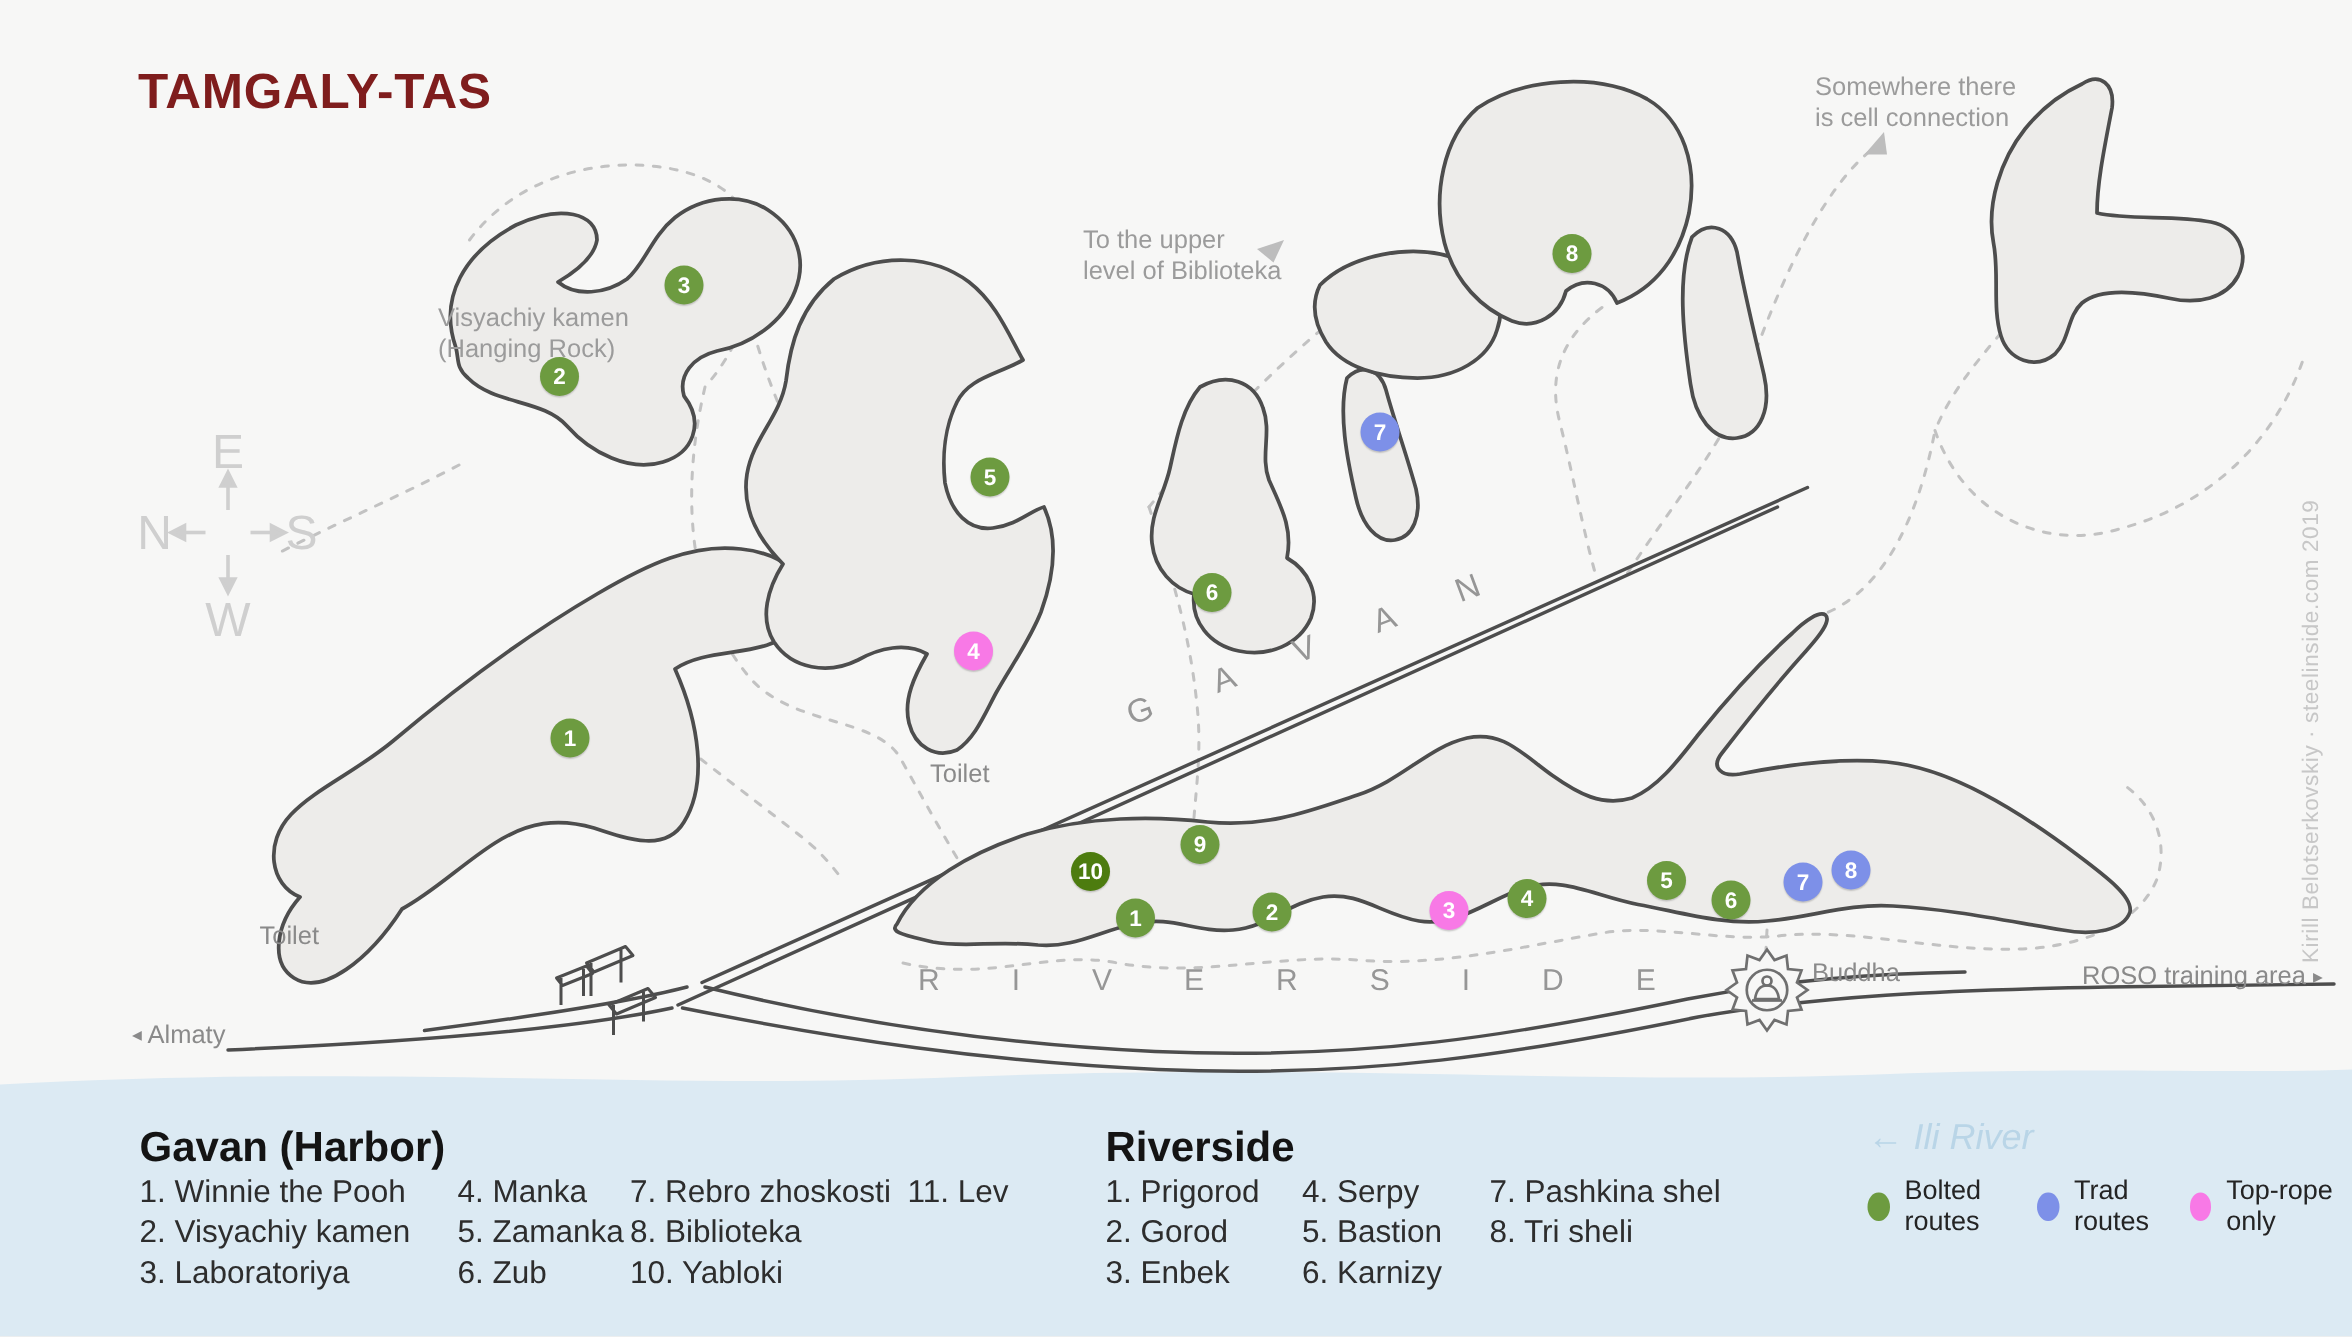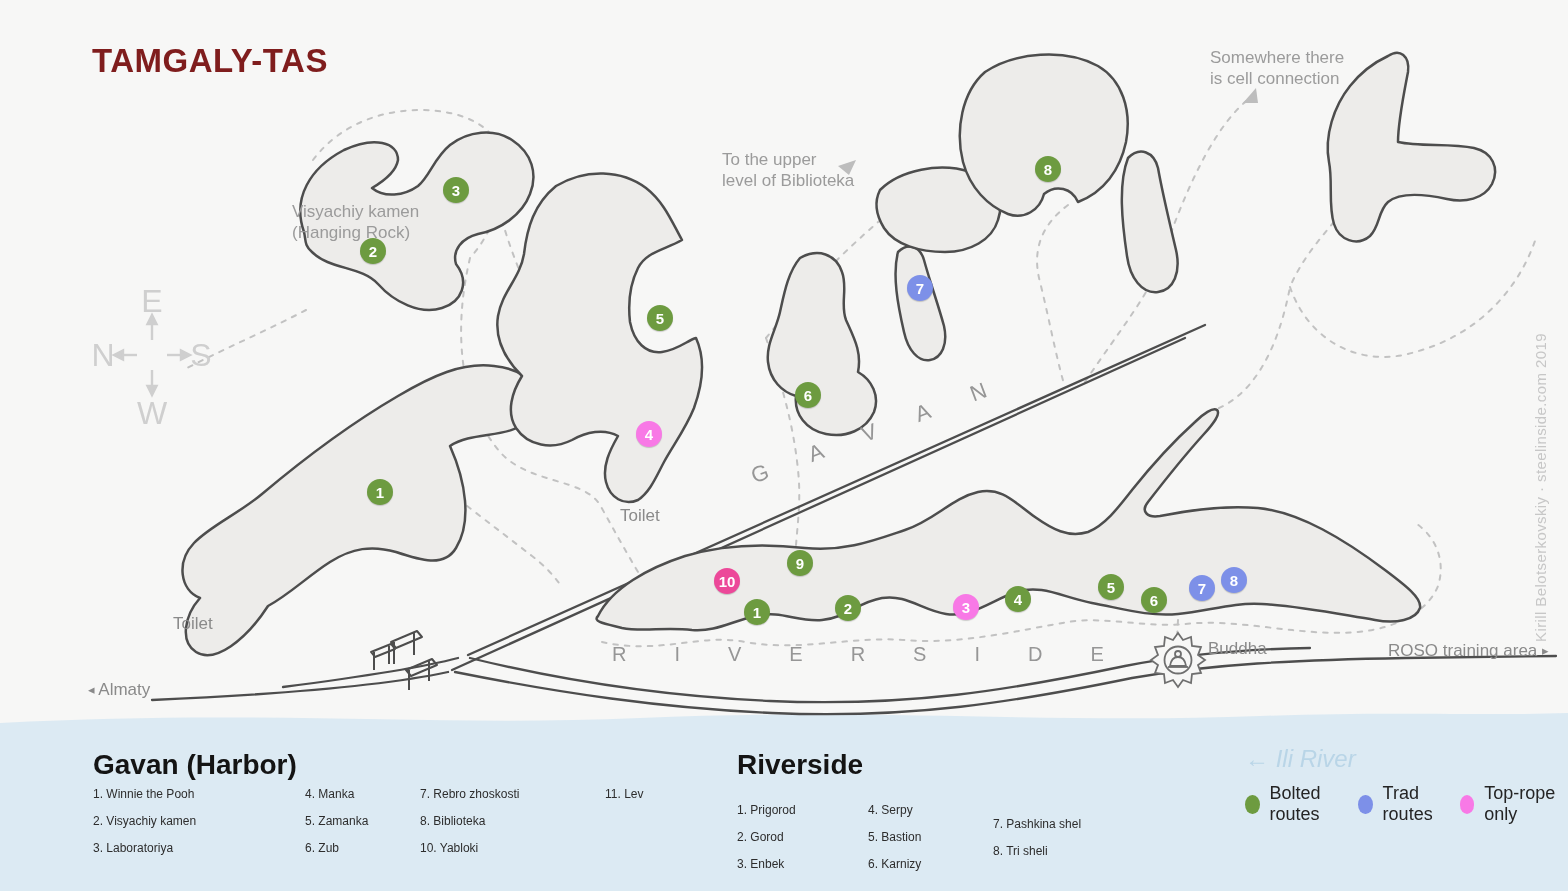--- a/index.html
+++ b/index.html
@@ -18,21 +18,21 @@
   .credit{position:absolute;left:1532px;top:288px;height:400px;z-index:4;color:#c7c7c7;font-size:15px;
          writing-mode:vertical-rl;transform:rotate(180deg);text-align:center;letter-spacing:.4px;}
   .marker{position:absolute;z-index:5;width:26px;height:26px;border-radius:50%;
          transform:translate(-50%,-50%);display:flex;align-items:center;justify-content:center;
          color:#fff;font-weight:bold;font-size:15px;box-shadow:0 1px 1px rgba(0,0,0,.18);}
   .arrow-glyph{font-size:13px;position:relative;top:-1px;}
   
   .legend-title{position:absolute;z-index:4;font-size:28px;font-weight:bold;color:#141414;}
   .cols{position:absolute;z-index:4;display:flex;}
   .cols .col{display:flex;flex-direction:column;}
-  .legend-item{font-size:12px;color:#2d2d2d;line-height:27px;white-space:nowrap;}
+  .legend-item{font-size:21px;color:#2d2d2d;line-height:27px;white-space:nowrap;}
   #gavan-cols .col:nth-child(1){width:212px;}
   #gavan-cols .col:nth-child(2){width:115px;}
   #gavan-cols .col:nth-child(3){width:185px;}
   #riverside-cols .col:nth-child(1){width:131px;}
   #riverside-cols .col:nth-child(2){width:125px;}
   .ili{position:absolute;left:1245px;top:745px;z-index:4;font-size:24px;font-style:italic;
        color:#b9d5e7;}
   .route-types{position:absolute;left:1245px;top:783px;z-index:4;display:flex;flex-direction:row;gap:7px;}
   .route-row{display:flex;align-items:center;gap:10px;}
   .route-dot{width:19px;height:19px;border-radius:50%;}
@@ -158,21 +158,21 @@
   <div class="layer" id="markers-layer" style="z-index:5;">
       <div class="marker" style="left: 380px; top: 492px; background: rgb(109, 155, 64);">1</div>
       <div class="marker" style="left: 373px; top: 251px; background: rgb(109, 155, 64);">2</div>
       <div class="marker" style="left: 456px; top: 190px; background: rgb(109, 155, 64);">3</div>
       <div class="marker" style="left: 649px; top: 434px; background: rgb(248, 121, 230);">4</div>
       <div class="marker" style="left: 660px; top: 318px; background: rgb(109, 155, 64);">5</div>
       <div class="marker" style="left: 808px; top: 395px; background: rgb(109, 155, 64);">6</div>
       <div class="marker" style="left: 920px; top: 288px; background: rgb(125, 144, 232);">7</div>
       <div class="marker" style="left: 1048px; top: 169px; background: rgb(109, 155, 64);">8</div>
       <div class="marker" style="left: 800px; top: 563px; background: rgb(109, 155, 64);">9</div>
-      <div class="marker" style="left: 727px; top: 581px; background: #ec4899;">10</div>
+      <div class="marker" style="left: 727px; top: 581px; background: #4d7c0f;">10</div>
       <div class="marker" style="left: 757px; top: 612px; background: rgb(109, 155, 64);">1</div>
       <div class="marker" style="left: 848px; top: 608px; background: rgb(109, 155, 64);">2</div>
       <div class="marker" style="left: 966px; top: 607px; background: rgb(248, 121, 230);">3</div>
       <div class="marker" style="left: 1018px; top: 599px; background: rgb(109, 155, 64);">4</div>
       <div class="marker" style="left: 1111px; top: 587px; background: rgb(109, 155, 64);">5</div>
       <div class="marker" style="left: 1154px; top: 600px; background: rgb(109, 155, 64);">6</div>
       <div class="marker" style="left: 1202px; top: 588px; background: rgb(125, 144, 232);">7</div>
       <div class="marker" style="left: 1234px; top: 580px; background: rgb(125, 144, 232);">8</div>
     </div>
 
@@ -192,21 +192,21 @@
         <div class="legend-item">7. Rebro zhoskosti</div>
         <div class="legend-item">8. Biblioteka</div>
         <div class="legend-item">10. Yabloki</div>
       </div>
       <div class="col">
         <div class="legend-item">11. Lev</div>
       </div>
     </div>
 
   <div class="legend-title" style="left:737px;top:749px;">Riverside</div>
-  <div class="cols" id="riverside-cols" style="left:737px;top:797px;align-items:center;">
+  <div class="cols" id="riverside-cols" style="left:737px;top:781px;">
       <div class="col">
         <div class="legend-item">1. Prigorod</div>
         <div class="legend-item">2. Gorod</div>
         <div class="legend-item">3. Enbek</div>
       </div>
       <div class="col">
         <div class="legend-item">4. Serpy</div>
         <div class="legend-item">5. Bastion</div>
         <div class="legend-item">6. Karnizy</div>
       </div>

